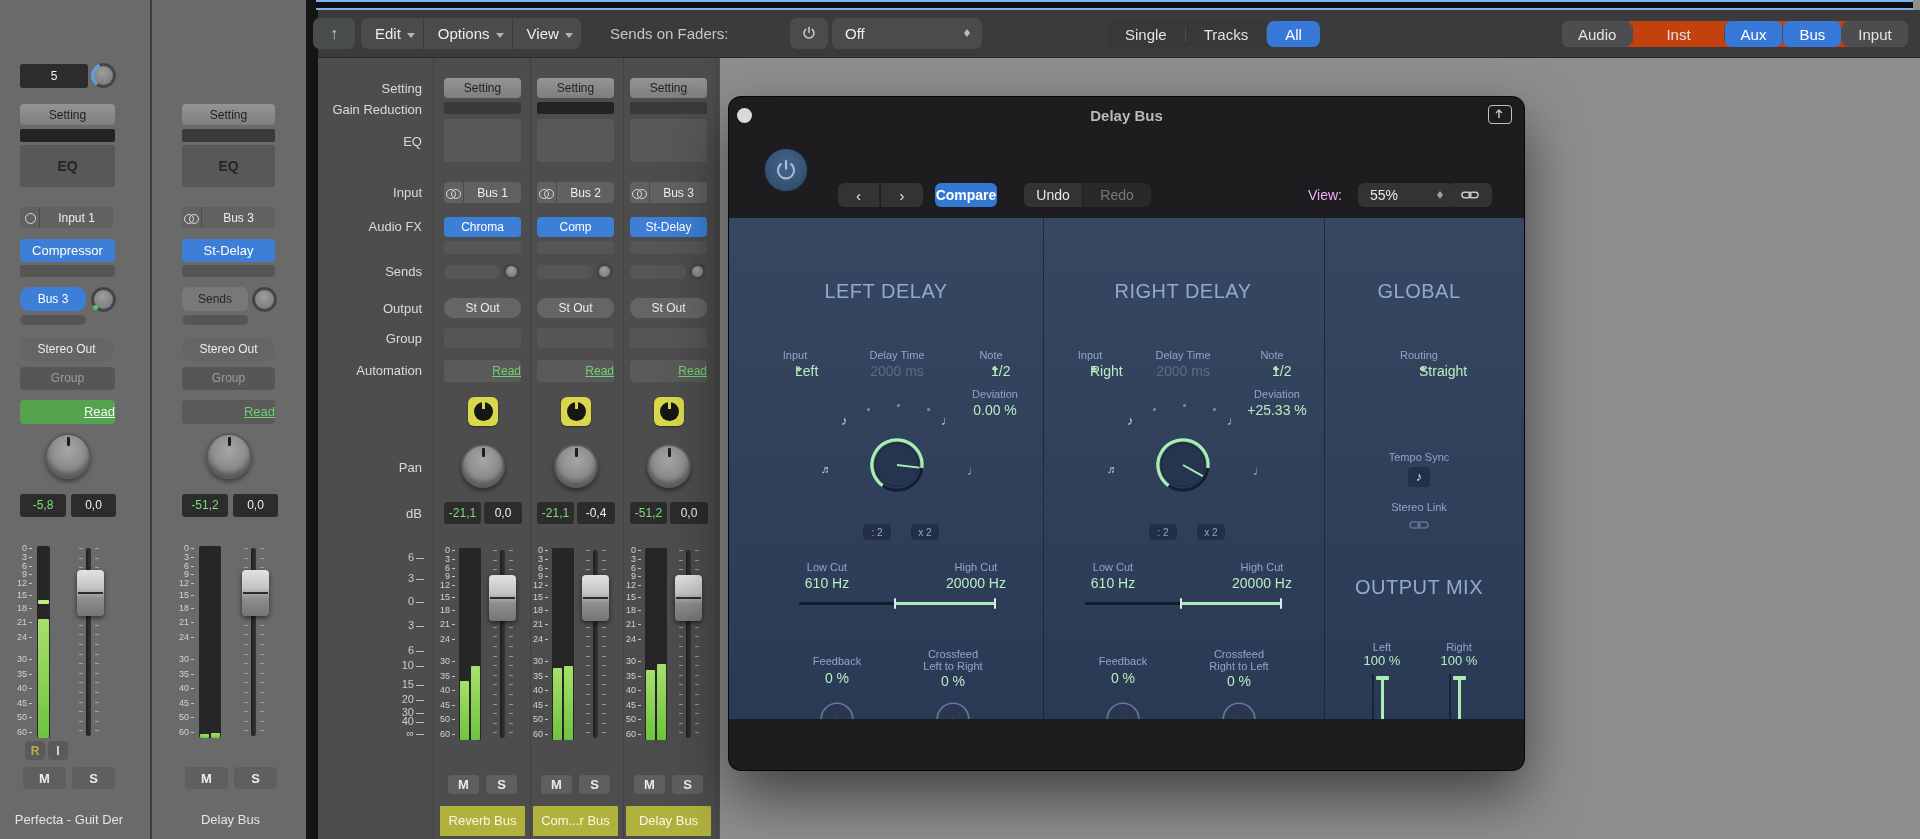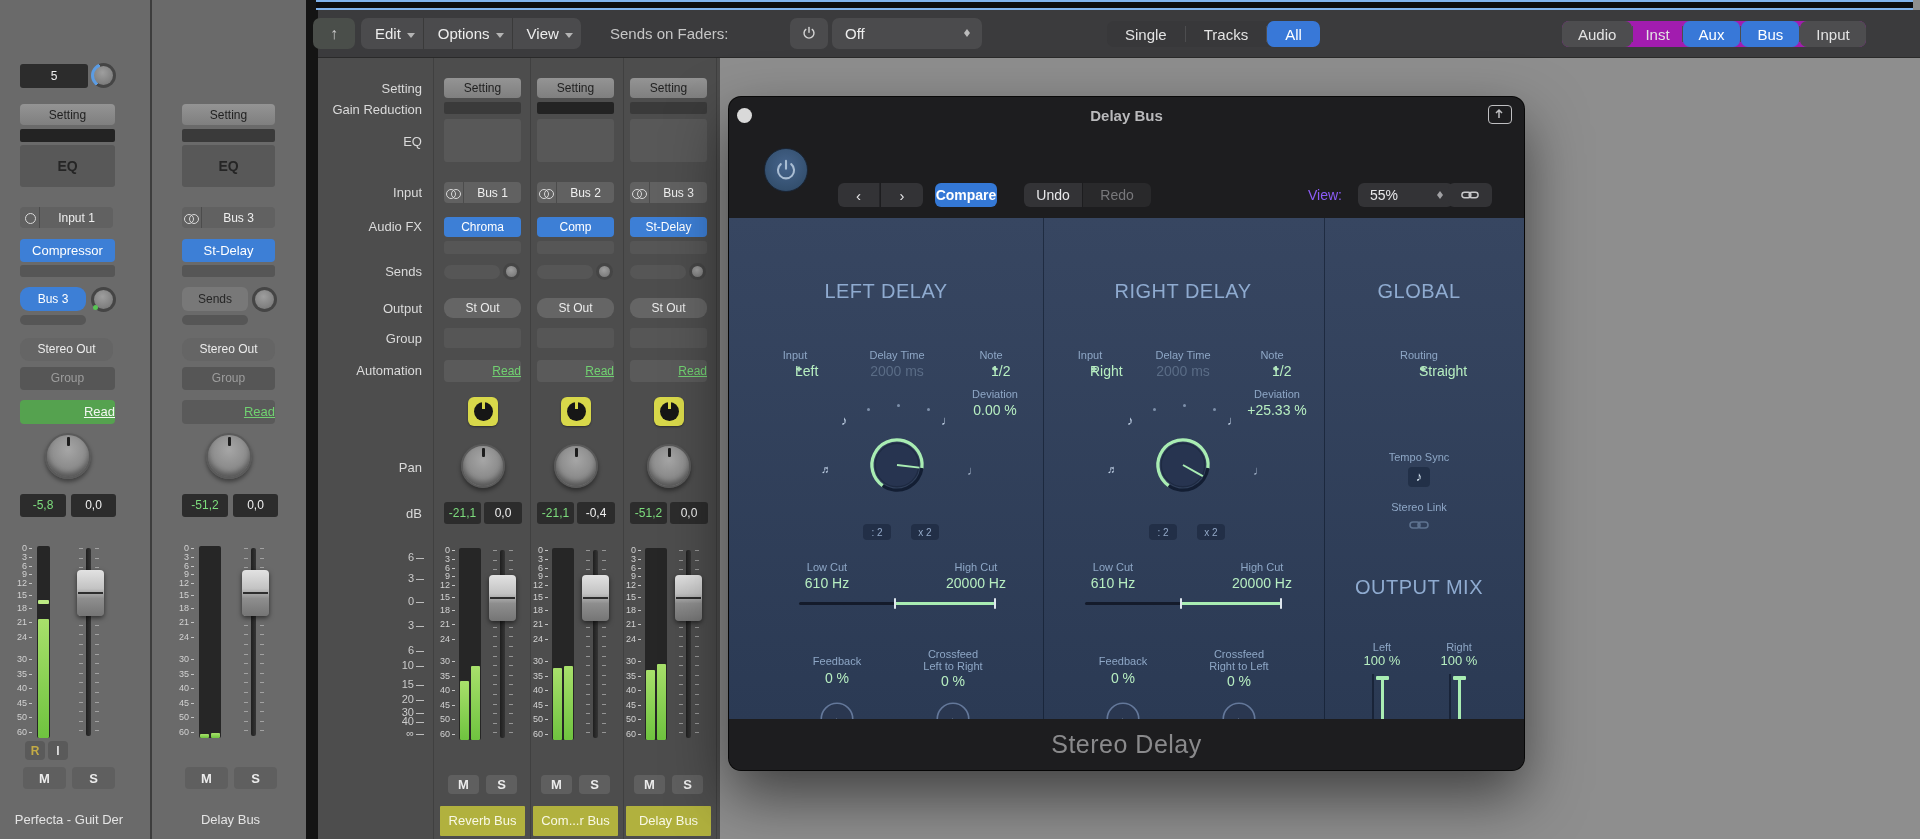--- a/index.html
+++ b/index.html
@@ -89,21 +89,21 @@
   #plugin { left:729px; top:97px; width:795px; height:673px; border-radius:12px; background:#1d1d1f; box-shadow:0 25px 60px rgba(0,0,0,.55), 0 0 0 1px #0a0a0a; }
   #plugin * { position:absolute; }
   .pl-title { left:0; right:0; top:10px; text-align:center; color:#bababc; font-size:15px; font-weight:bold; }
   .closec { left:8px; top:11px; width:15px; height:15px; border-radius:50%; background:#d9d9d9; border:none; }
   .preset { left:91px; top:43px; width:393px; height:27px; background:#2c2c2e; border-radius:7px; border:none; color:#f0f0f0; font-size:15px; font-weight:bold; text-align:left; padding-left:14px; }
   .preset .updown2 { position:absolute; right:10px; top:7px; color:#9a9a9c; border:4.5px solid transparent; border-top:6px solid #9a9a9c; margin-top:4px; width:0; height:0;}
   .pwrbig { left:35px; top:51px; width:44px; height:44px; border-radius:50%; background:radial-gradient(circle at 50% 40%,#46648c,#34506f 70%,#2b3f5c); border:1px solid #1a2636; }
   .rowbtn { top:86px; height:24px; border:none; border-radius:6px; background:#333336; color:#e8e8ea; font-size:14px; text-align:center; }
   .rowbtn.blue { background:#3478d6; color:#fff; font-weight:bold; }
   .rowbtn.dim { background:#29292b; color:#78787b; }
-  .pl-label { color:#8b5cf6; font-size:14px; top:90px; }
+  .pl-label { color:#f0abfc; font-size:14px; top:90px; }
   
   #pl-panel { left:0; top:121px; width:795px; height:501px; background:linear-gradient(180deg,#374661,#2b3a54); overflow:hidden; }
   .coldiv { top:0; width:1px; height:501px; background:rgba(8,18,34,.5); }
   .sec-title { color:#8fabd0; font-size:20px; letter-spacing:.5px; text-align:center; transform:translateX(-50%); white-space:nowrap; }
   .plab { color:#8ea7c6; font-size:11px; text-align:center; transform:translateX(-50%); white-space:nowrap; }
   .pval { color:#b7eec1; font-size:14px; text-align:center; transform:translateX(-50%); white-space:nowrap; }
   .pval.dim { color:#5a6c86; }
   .pval .updown { width:8px; height:12px; opacity:.9; }
   .minibtn { height:16px; width:28px; background:#222f47; border:none; border-radius:4px; color:#93a9c8; font-size:10px; text-align:center; transform:translateX(-50%); }
   .rslider { height:3px; background:#141b2b; border-radius:2px; }
@@ -254,24 +254,24 @@
     <span>Off</span>
     <span class="updown" style="position:absolute;right:10px;top:8px;color:#bcbcbc;"></span>
   </button>
   <div class="seg-group" style="left:789px;">
     <button class="seg">Single</button>
     <span class="seg-div"></span>
     <button class="seg">Tracks</button>
     <span class="seg-div"></span>
     <button class="seg on">All</button>
   </div>
-  <div class="seg-group" style="left:1244px;background:#a21caf;">
+  <div class="seg-group" style="left:1244px;background:#c2410c;">
     <button class="seg" style="background:#4d4d4f;padding:0 16px;">Audio</button>
     <span class="seg-div"></span>
-    <button class="seg" style="padding:0 12px;">Inst</button>
+    <button class="seg" style="padding:0 33px;">Inst</button>
     <span class="seg-div"></span>
     <button class="seg on" style="padding:0 16px;">Aux</button>
     <span class="seg-div"></span>
     <button class="seg on" style="padding:0 16px;">Bus</button>
     <span class="seg-div"></span>
     <button class="seg" style="background:#4d4d4f;padding:0 16px;">Input</button>
   </div>
 </div>
 
 <div id="mixer-area" class="abs"></div>
@@ -625,16 +625,13 @@
 
     <div class="sec-title" style="left:690px;top:358px;">OUTPUT MIX</div>
     <div class="plab" style="left:653px;top:423px;">Left</div>
     <div class="pval" style="left:653px;top:435px;font-size:13px;">100 %</div>
     <div class="plab" style="left:730px;top:423px;">Right</div>
     <div class="pval" style="left:730px;top:435px;font-size:13px;">100 %</div>
     <div class="vslider" style="left:652px;top:458px;height:159px;"></div>
     <div class="vslider" style="left:729px;top:458px;height:159px;"></div>
   </div>
 
-  <div id="pl-footer">
-    <div class="ftxt">Stereo Delay</div>
-  </div>
 </div>
 
 </body></html>

